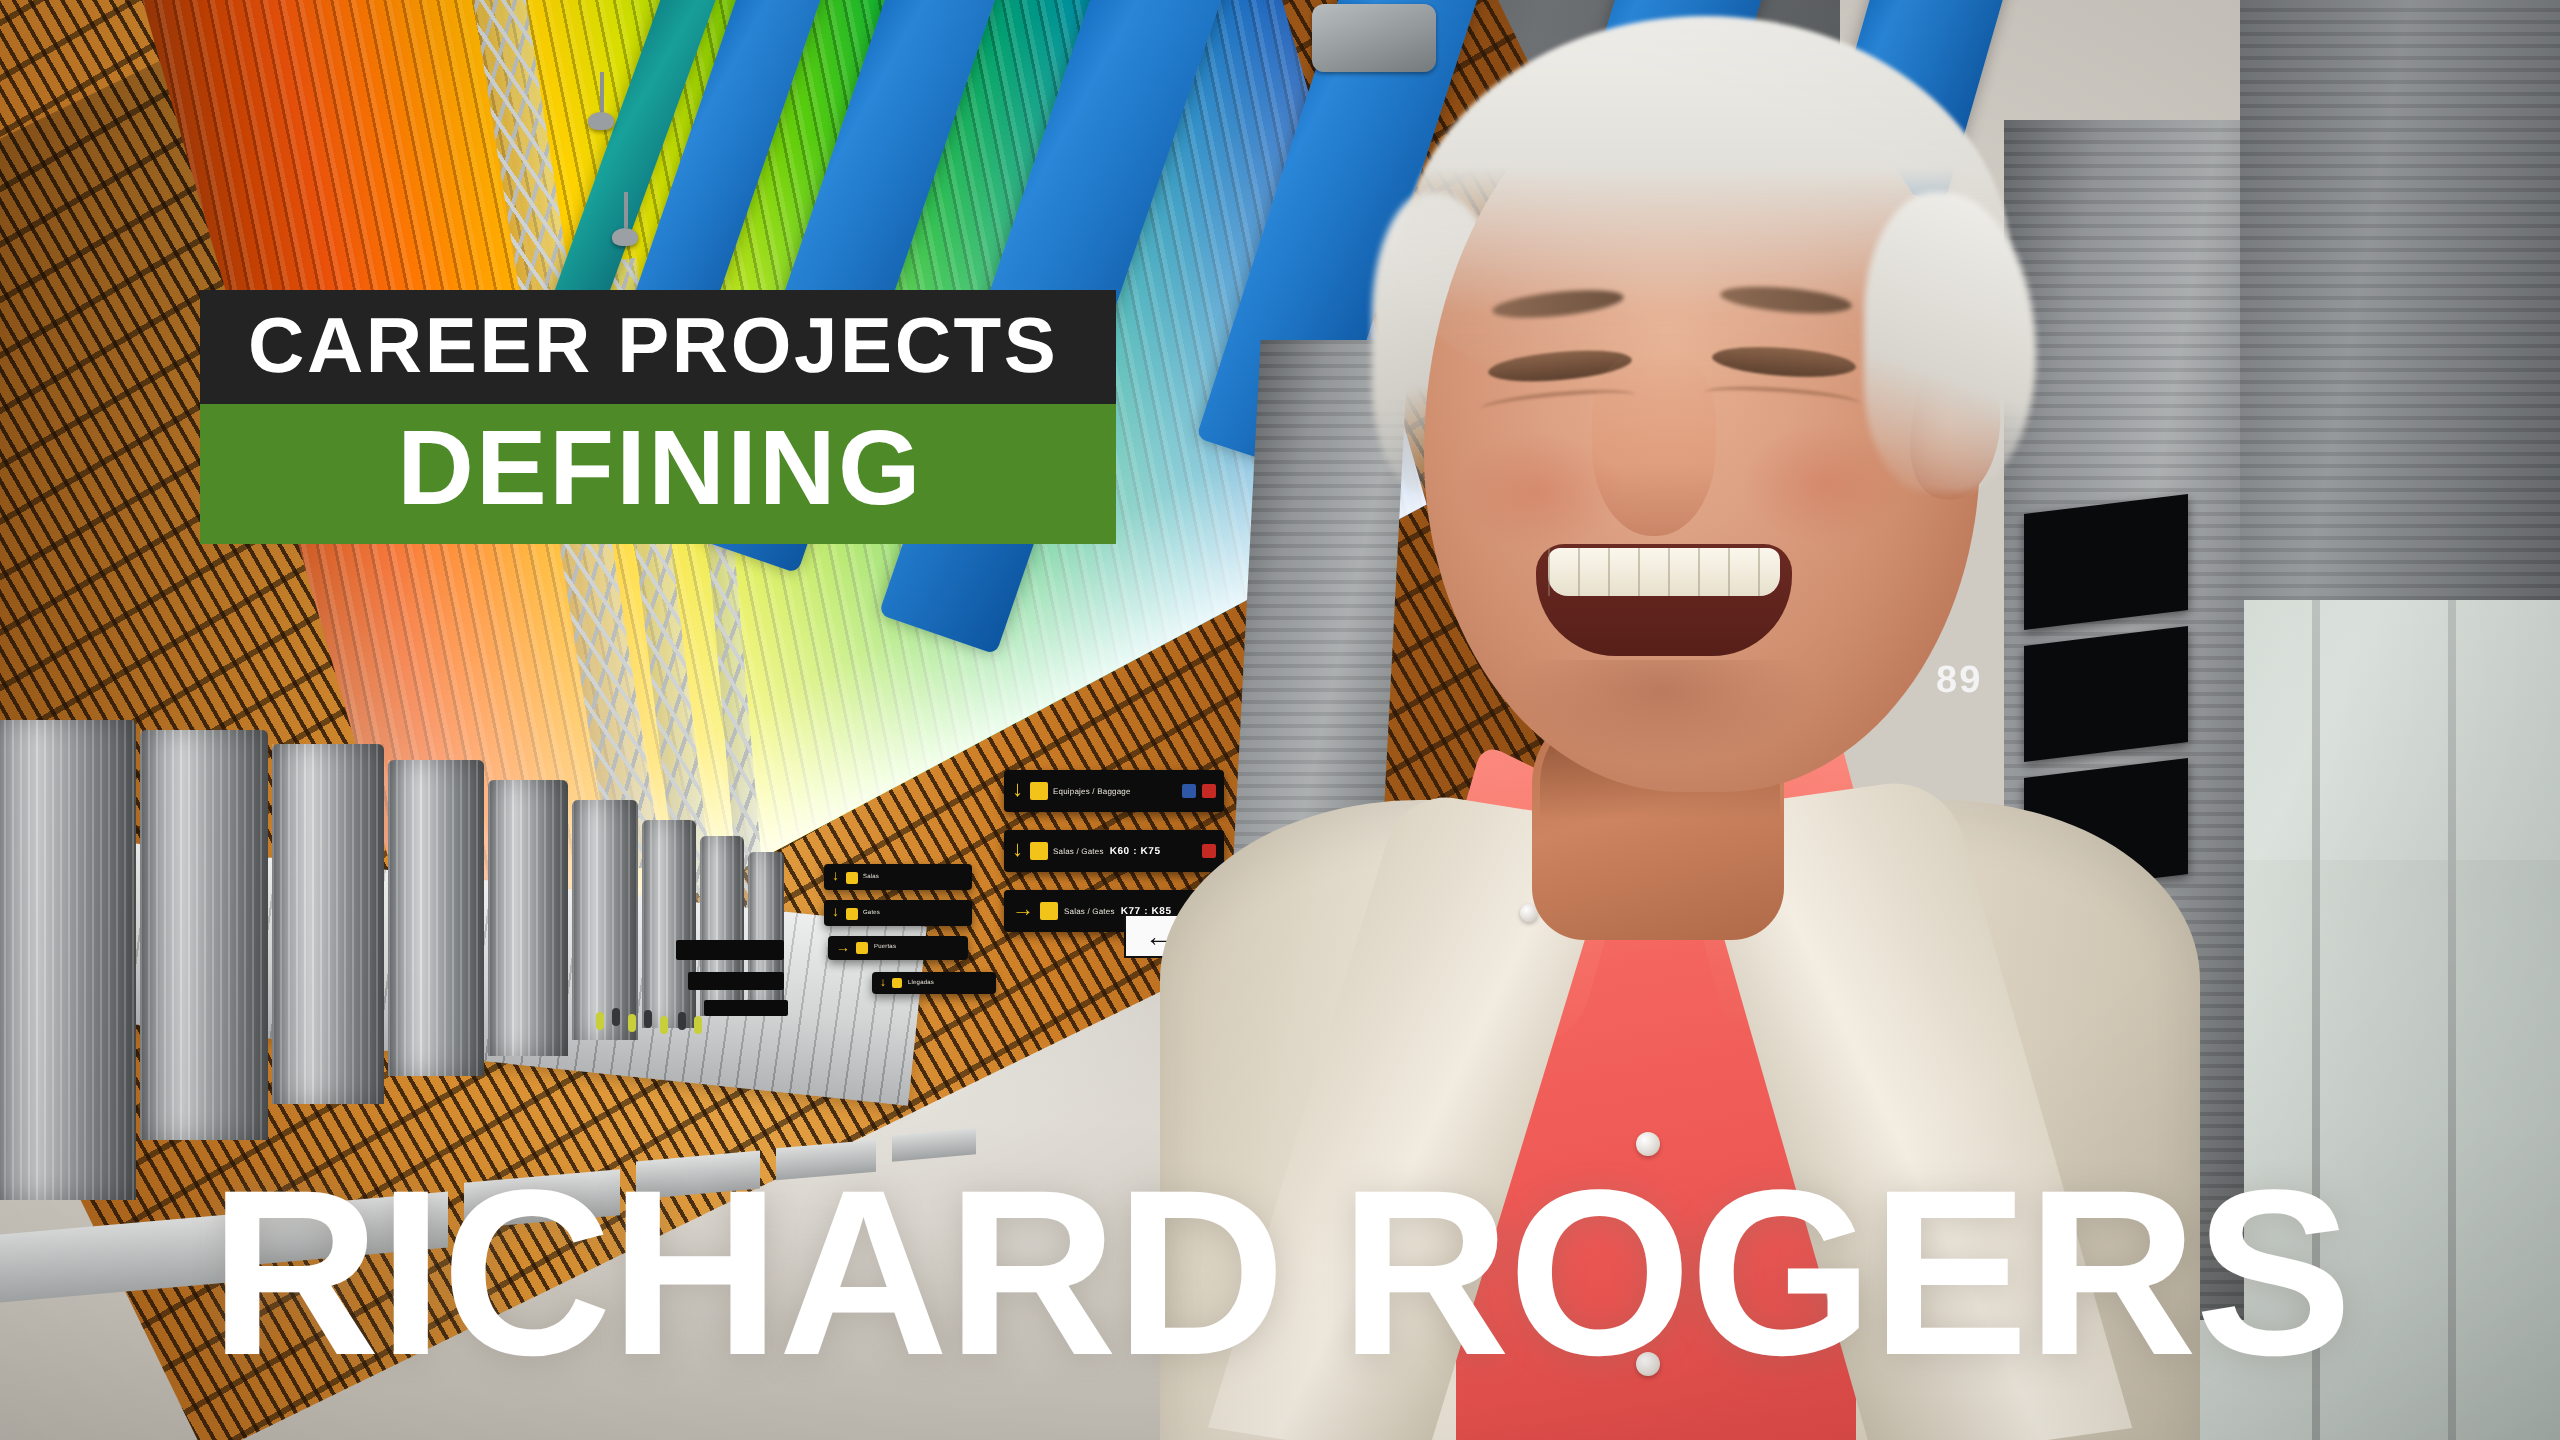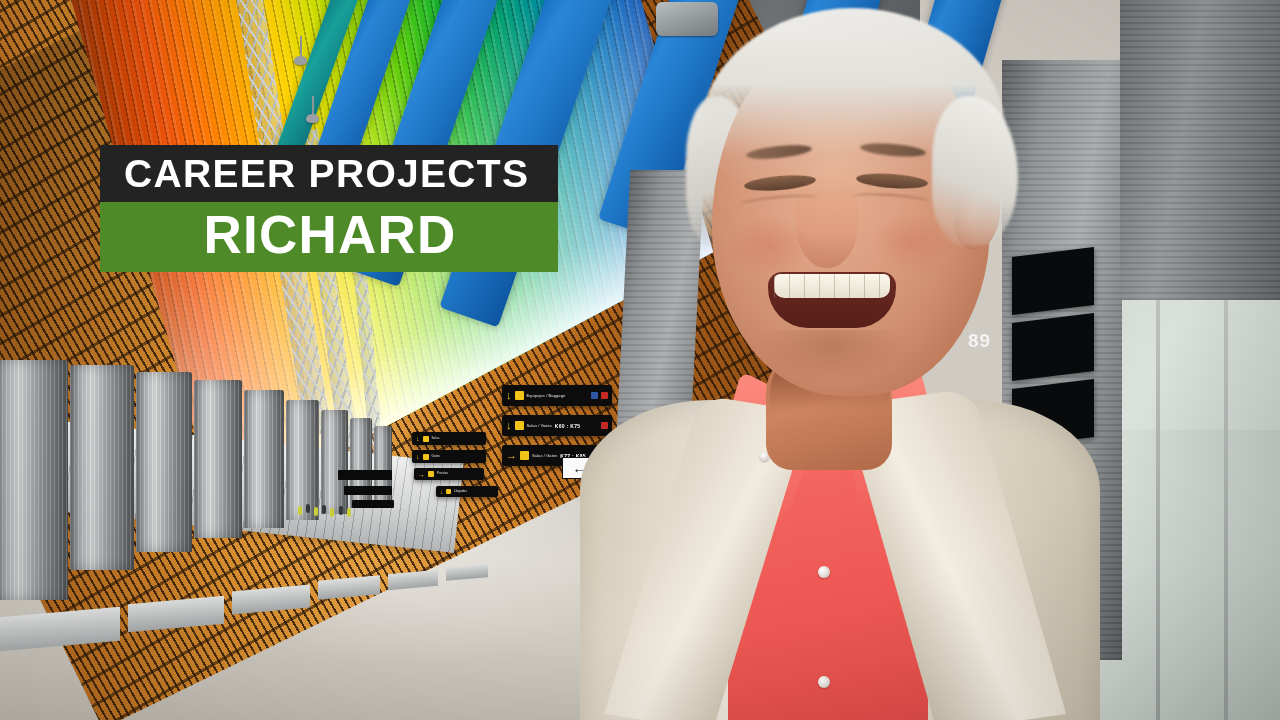--- a/index.html
+++ b/index.html
@@ -567,18 +567,21 @@
     </div>
 
     <div class="vignette"></div>
   </div>
 
   <div class="badge">
     <div class="badge-top">
       <span>CAREER PROJECTS</span>
     </div>
     <div class="badge-bot">
-      <span>RICHARD</span>
+      <span>DEFINING</span>
     </div>
   </div>
 
+  <div class="name">
+    <span>RICHARD</span><span class="gap"></span><span>ROGERS</span>
+  </div>
 
 </div>
 
 </body></html>

